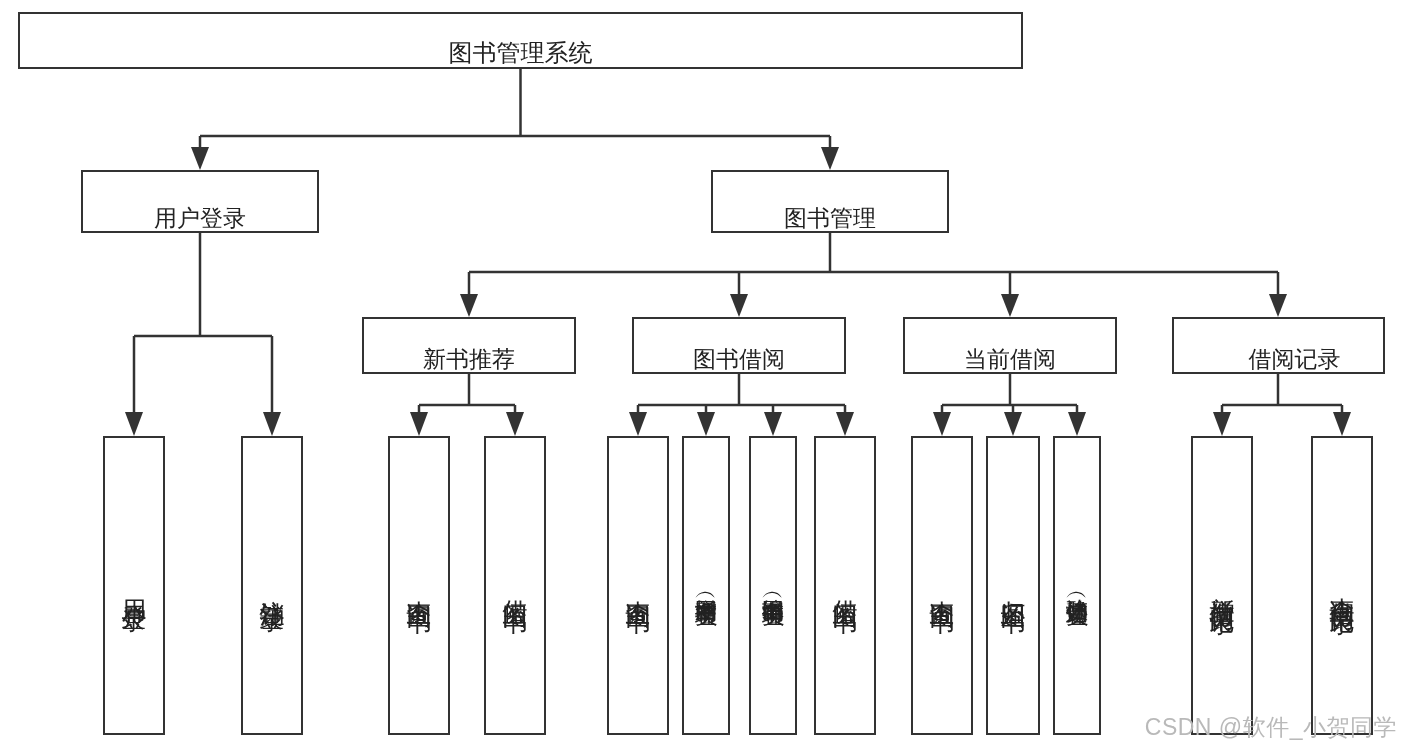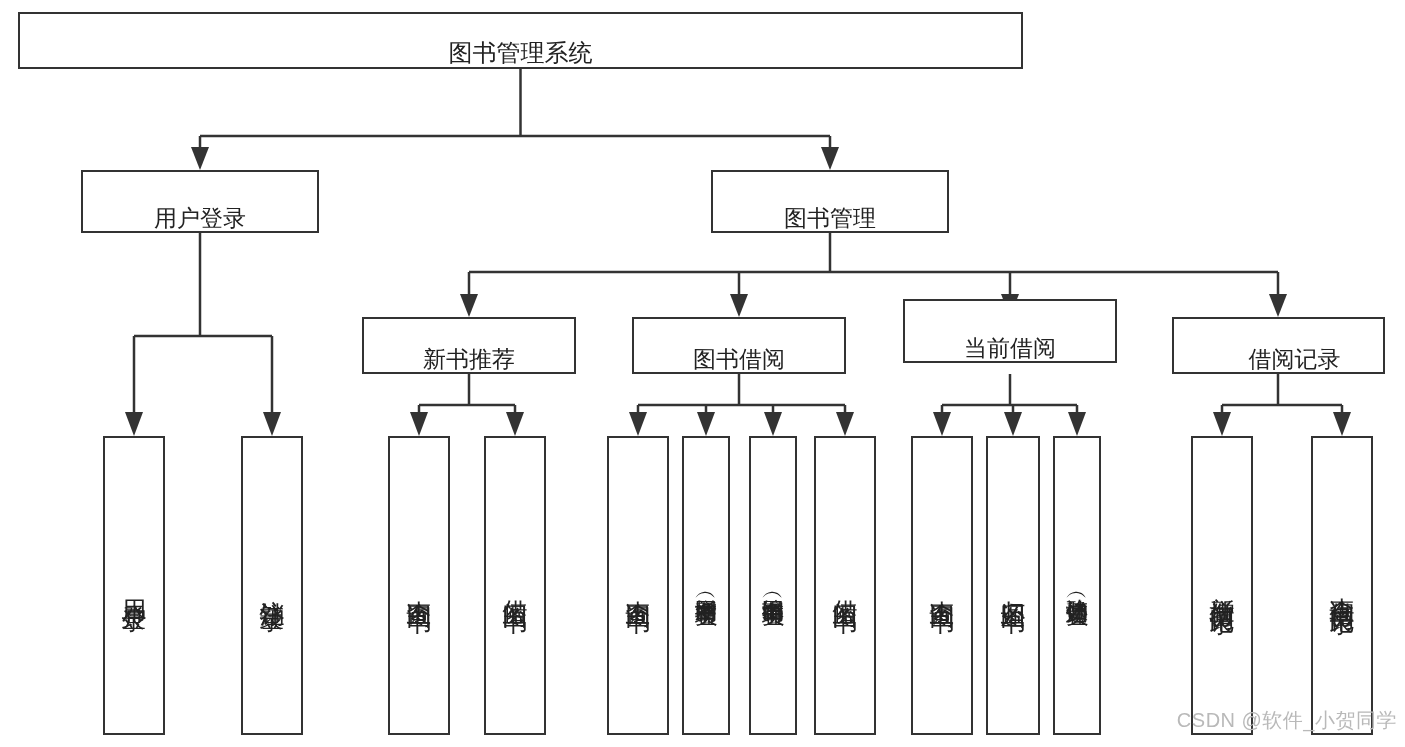--- a/index.html
+++ b/index.html
@@ -70,22 +70,22 @@
     stroke: #333333;
     stroke-width: 2.5;
     fill: none;
   }
   .arrow-head {
     fill: #333333;
   }
   #watermark {
     position: absolute;
     right: 8px;
-    bottom: 13px;
-    font-size: 20px;
+    bottom: 4px;
+    font-size: 23px;
     color: #b9b9b9;
     white-space: nowrap;
     letter-spacing: 0.5px;
   }
 </style>
 </head>
 <body>
 
 <div id="canvas">
 
@@ -177,21 +177,21 @@
   </div>
 
   <div class="node horiz" style="left:711px; top:170px; width:238px; height:63px;">
     <span class="node-label">图书管理</span>
   </div>
 
   <div class="node horiz" style="left:632px; top:317px; width:214px; height:57px;">
     <span class="node-label">图书借阅</span>
   </div>
 
-  <div class="node horiz" style="left:903px; top:299px; width:214px; height:64px;">
+  <div class="node horiz" style="left:903px; top:317px; width:214px; height:57px;">
     <span class="node-label">当前借阅</span>
   </div>
 
   <div class="node horiz" style="left:1172px; top:317px; width:213px; height:57px;padding-left:32px;">
     <span class="node-label">借阅记录</span>
   </div>
 
   <div class="node vert" style="left:103px; top:436px; width:62px; height:299px;">
     <span class="node-label">用户登录</span>
   </div>

